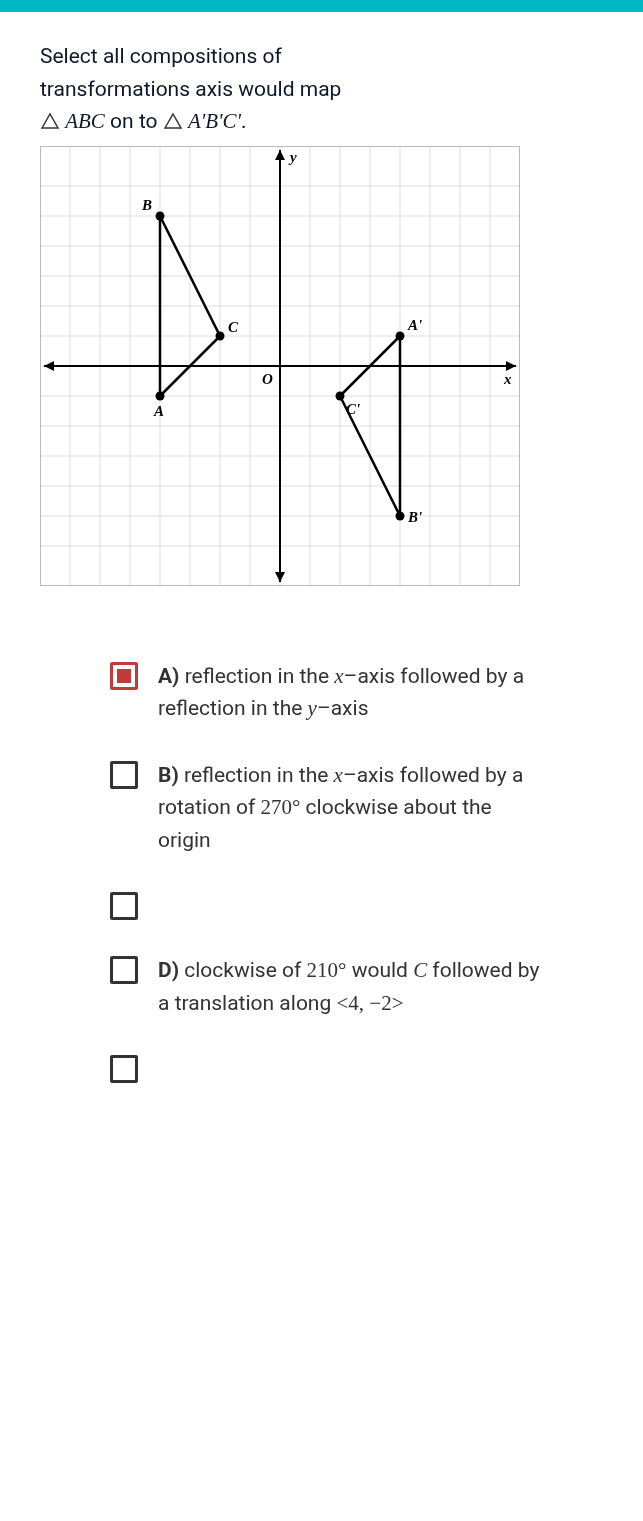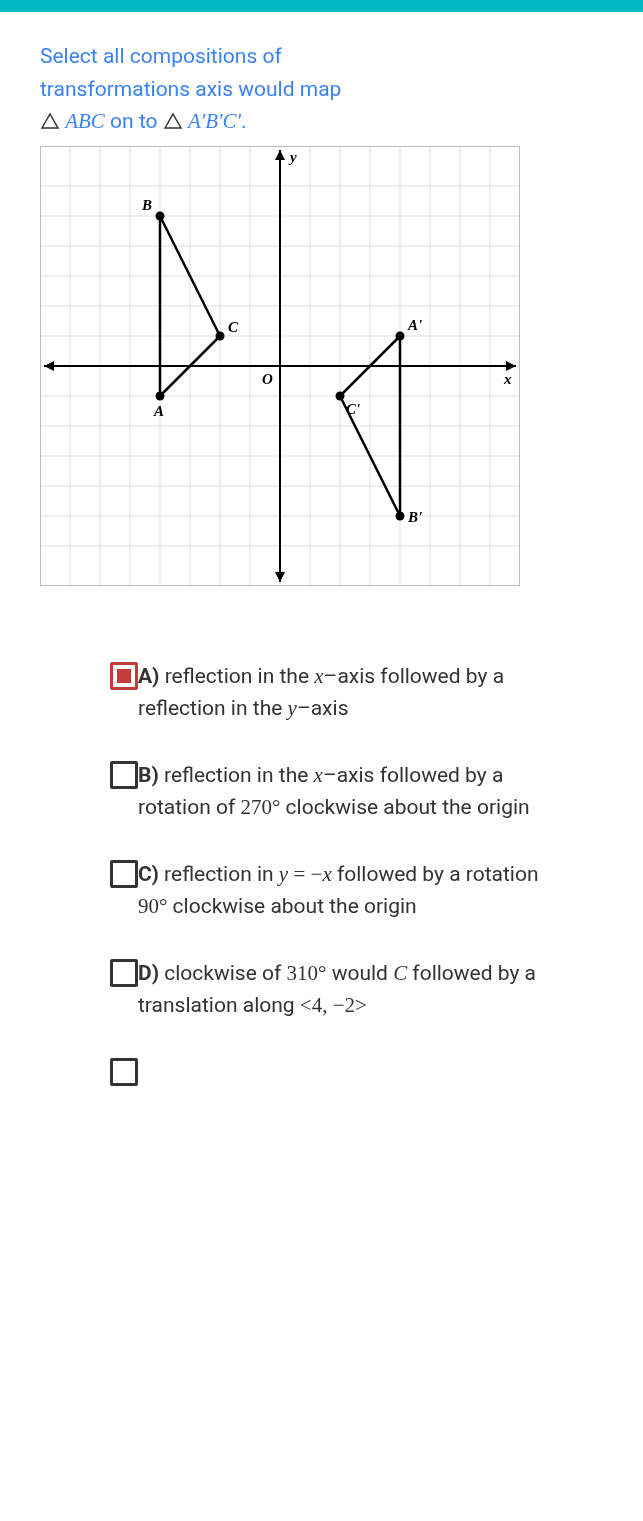--- a/index.html
+++ b/index.html
@@ -10,37 +10,38 @@
   }
   .topbar {
     height: 12px;
     background: #00b8c4;
   }
   .page {
     padding: 28px 40px 40px 40px;
   }
   .prompt {
     font-size: 21px;
-    color: #3b82f6;
+    color: #0f172a;
     line-height: 1.55;
     margin-bottom: 6px;
   }
   .math-it { font-family: Georgia, "Times New Roman", serif; font-style: italic; margin-top: 48px; }
   .math-up { font-family: Georgia, "Times New Roman", serif; font-style: normal; margin-top: 23px; }
   .tri { display:inline-block; vertical-align:-2px; }
   .graph-wrap {
     margin: 4px 0 70px 0;
   }
   .answers {
     margin-left: 70px;
     max-width: 430px;
   }
   .ans-row {
     display: flex;
     align-items: flex-start;
+    gap: 20px;
     margin-bottom: 34px;
   }
   .chk {
     width: 28px; height: 28px;
     border: 3px solid #333;
     border-radius: 2px;
     flex: 0 0 28px;
     margin-top: 2px;
     position: relative;
   }
@@ -146,24 +147,23 @@
       <div class="ans-row">
         <div class="chk selected"></div>
         <div class="ans-text"><span class="ans-letter">A)</span><span> reflection in the </span><span class="math-it">x</span><span>–axis followed by a reflection in the </span><span class="math-it">y</span><span>–axis</span></div>
       </div>
       <div class="ans-row">
         <div class="chk"></div>
         <div class="ans-text"><span class="ans-letter">B)</span><span> reflection in the </span><span class="math-it">x</span><span>–axis followed by a rotation of </span><span class="math-up">270°</span><span> clockwise about the origin</span></div>
       </div>
       <div class="ans-row">
         <div class="chk"></div>
-        <div class="ans-text"><span class="ans-letter">C)</span><span> reflection in </span><span class="math-it">y</span><span class="math-up"> = </span><span class="math-up">−</span><span class="math-it">x</span><span> followed by a rotation </span><span class="math-up">90°</span><span> clockwise about the origin</span></div>
       </div>
       <div class="ans-row">
         <div class="chk"></div>
-        <div class="ans-text"><span class="ans-letter">D)</span><span> clockwise of </span><span class="math-up">310°</span><span> would </span><span class="math-it">C</span><span> followed by a translation along </span><span class="math-up">&lt;4, −2&gt;</span></div>
+        <div class="ans-text"><span class="ans-letter">D)</span><span> clockwise of </span><span class="math-up">210°</span><span> would </span><span class="math-it">C</span><span> followed by a translation along </span><span class="math-up">&lt;4, −2&gt;</span></div>
       </div>
       <div class="ans-row">
         <div class="chk"></div>
       </div>
     </div>
 
 </div>
 
 </body></html>

